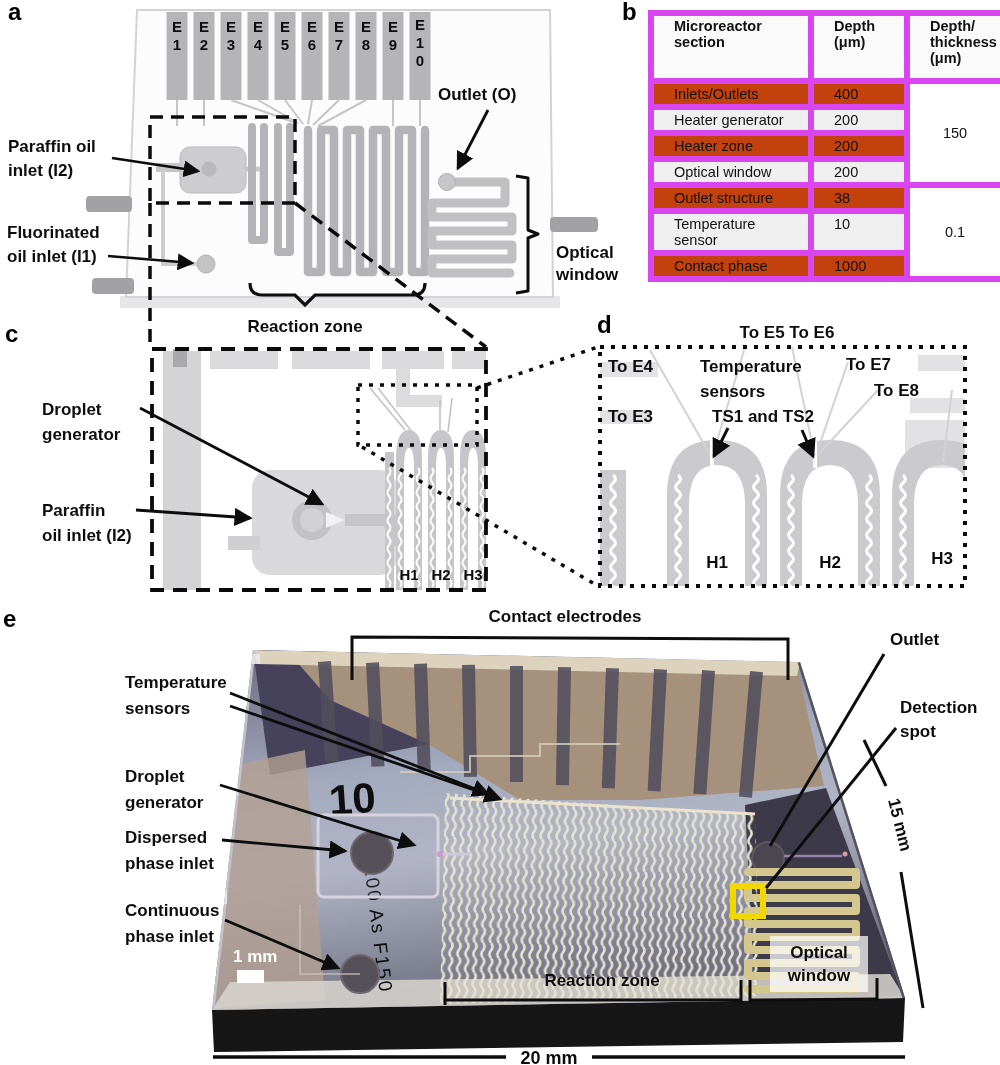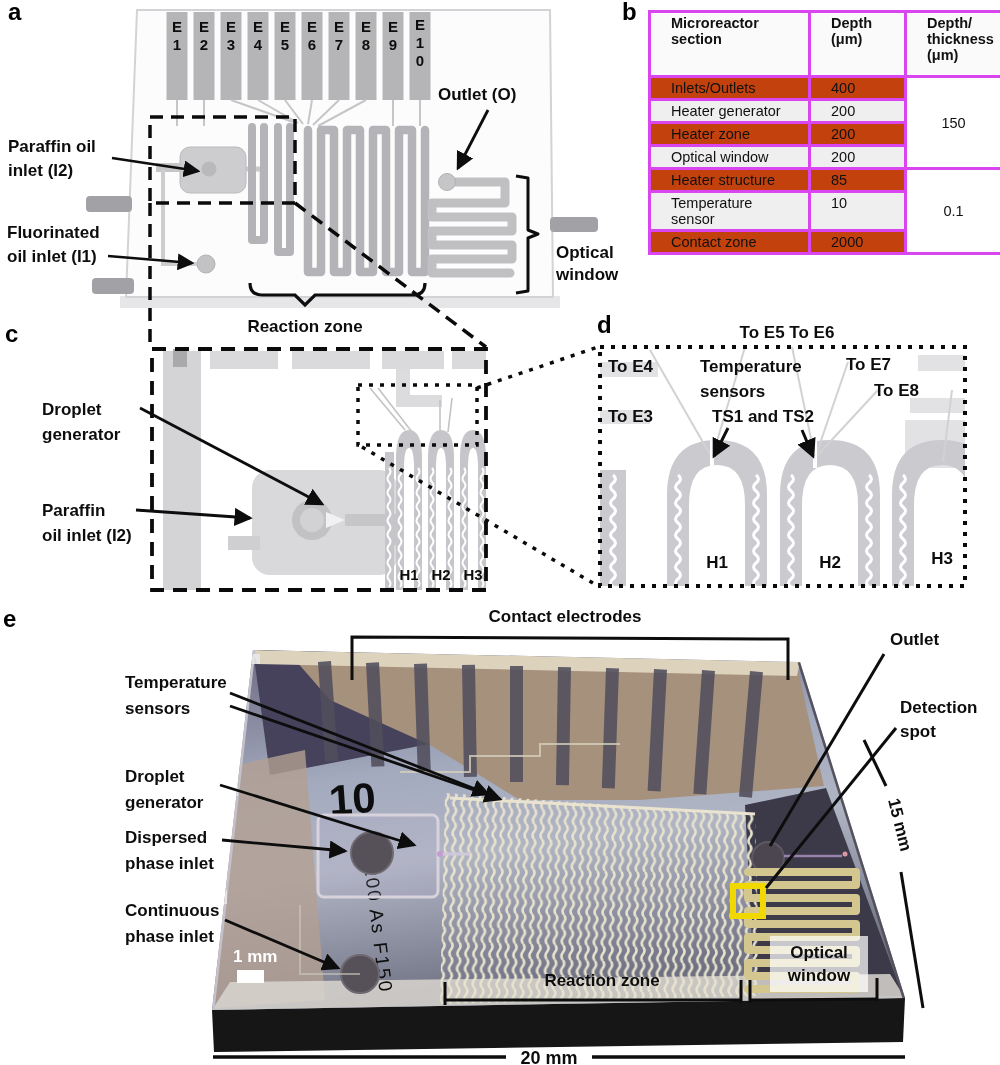--- a/index.html
+++ b/index.html
@@ -3,21 +3,21 @@
 <meta charset="utf-8">
 <style>
   html,body{margin:0;padding:0}
   body{width:1000px;height:1065px;position:relative;background:#ffffff;
        font-family:"Liberation Sans",sans-serif;overflow:hidden}
   .abs{position:absolute;left:0}
   .pl{position:absolute;font-weight:bold;font-size:24px;color:#000;line-height:1}
   
   #spec-table{position:absolute;left:648px;top:10px;width:352px;border-collapse:collapse;
               font-size:14.5px;color:#111;table-layout:fixed;border:2px solid #8f8f8f}
-  #spec-table th,#spec-table td{border:3px solid #d946ef;padding:2px 20px;text-align:left;
+  #spec-table th,#spec-table td{border:6px solid #d946ef;padding:2px 20px;text-align:left;
               vertical-align:top;overflow:hidden}
   #spec-table th{font-weight:bold;height:58px;background:#fafafa}
   #spec-table td{height:15px;background:#c2410c}
   #spec-table tr.alt td{background:#efefef}
   #spec-table td.merge{text-align:center;vertical-align:middle;background:#fff}
   
   svg text{font-family:"Liberation Sans",sans-serif;fill:#0d0d0d}
   .t17{font-weight:bold;font-size:17px}
   .t15{font-weight:bold;font-size:15px}
   .mid{text-anchor:middle}
@@ -279,31 +279,31 @@
     </tr>
     <tr>
       <td>Heater zone</td>
       <td>200</td>
     </tr>
     <tr class="alt">
       <td>Optical window</td>
       <td>200</td>
     </tr>
     <tr>
-      <td>Heater structure</td>
-      <td>85</td>
+      <td>Outlet structure</td>
+      <td>38</td>
       <td class="merge" rowspan="3">0.1</td>
     </tr>
     <tr class="alt">
       <td>Temperature sensor</td>
       <td>10</td>
     </tr>
     <tr>
-      <td>Contact zone</td>
-      <td>2000</td>
+      <td>Contact phase</td>
+      <td>1000</td>
     </tr>
   </tbody>
 </table>
 
 <svg class="abs" style="top:600px" width="1000" height="465" viewBox="0 0 1000 465">
   <defs>
     <marker id="arrE" viewBox="0 0 10 10" refX="8.5" refY="5" markerWidth="6.5" markerHeight="6.5" orient="auto">
       <path d="M0,0 L10,5 L0,10 Z" fill="#0d0d0d"></path>
     </marker>
     <linearGradient id="gBody" x1="0" y1="0" x2="0.25" y2="1">

